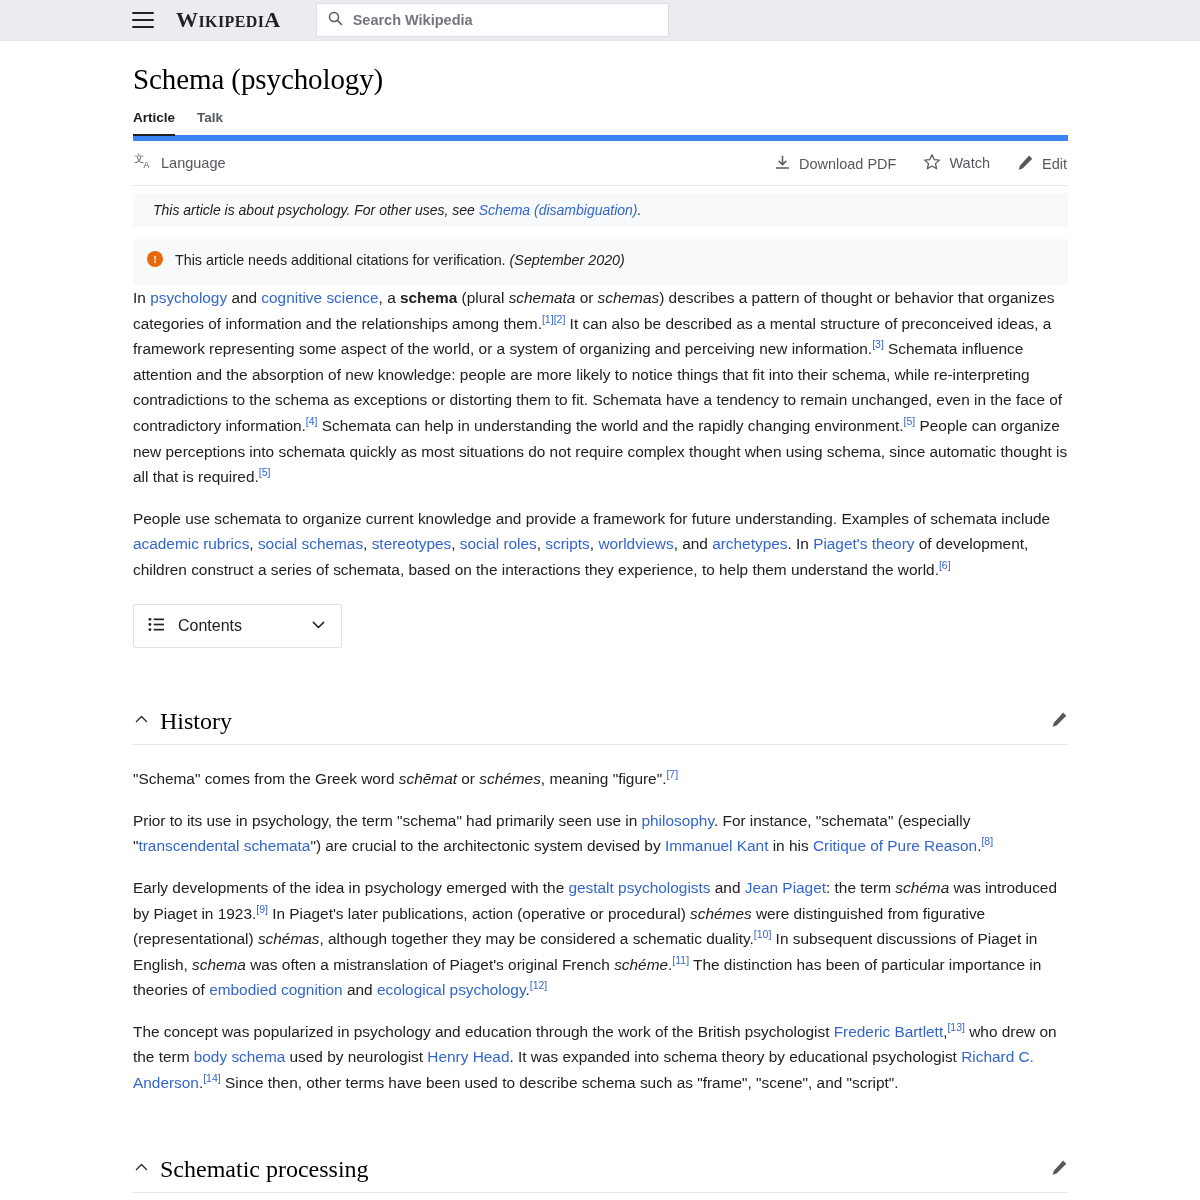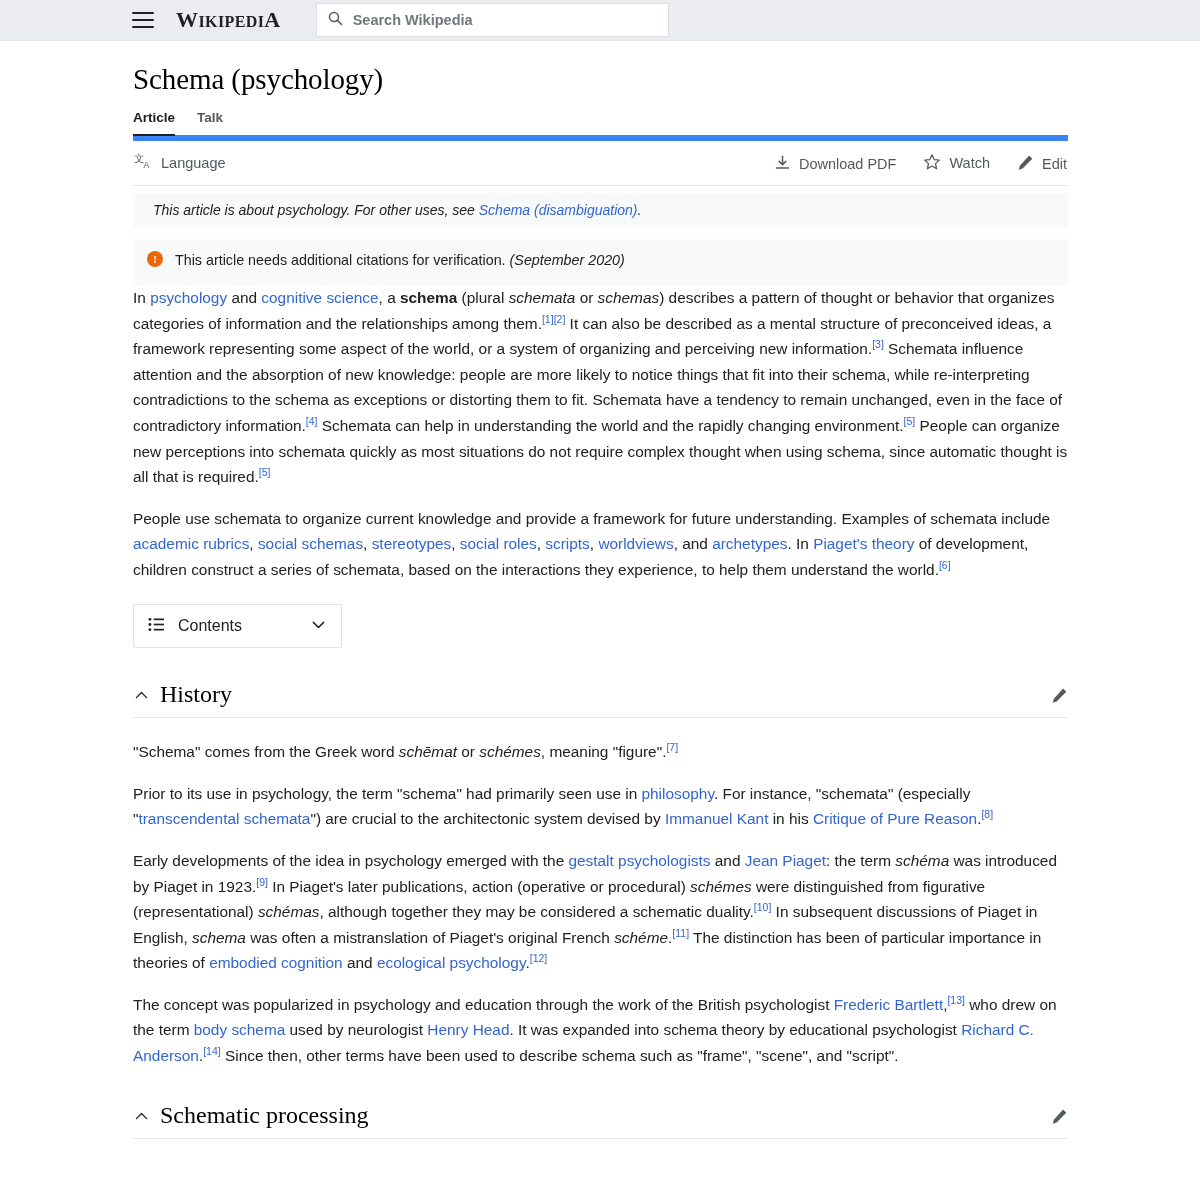--- a/index.html
+++ b/index.html
@@ -144,22 +144,22 @@
     background: #fff;
     display: flex; align-items: center;
     padding: 0 14px;
     cursor: pointer;
   }
   .contents-label { font-weight: normal; font-size: 16px; margin-left: 13px; color: #202122; }
   .contents-chev { margin-left: auto; }
 
   
   .section-h {
-    display: flex; align-items: flex-end;
-    margin-top: 33px;
+    display: flex; align-items: center;
+    margin-top: 60px;
     padding-bottom: 9px;
     border-bottom: 1px solid #e6e7e9;
   }
   .chev-up { margin-right: 10px; flex: 0 0 auto; }
   h2.sect-title {
     font-family: "Liberation Serif", serif;
     font-size: 24px; font-weight: 400; margin: 0; color: #000;
   }
   .edit-pencil { margin-left: auto; cursor: pointer; }
   .sect-body { margin-top: 21px; }

